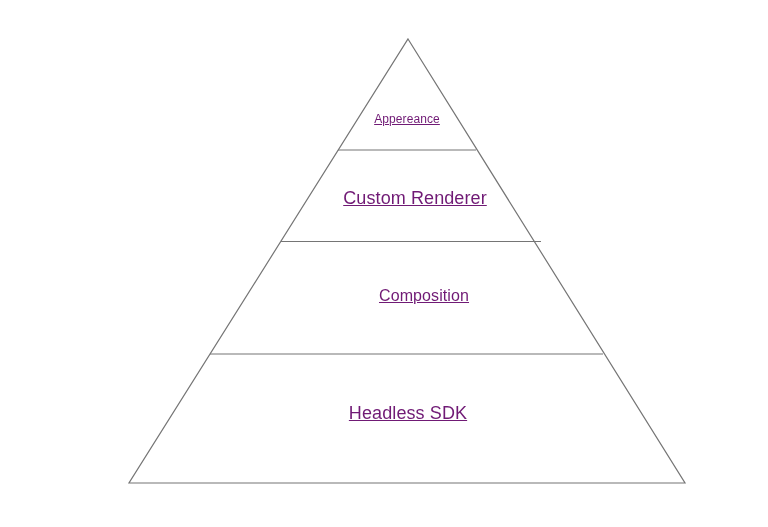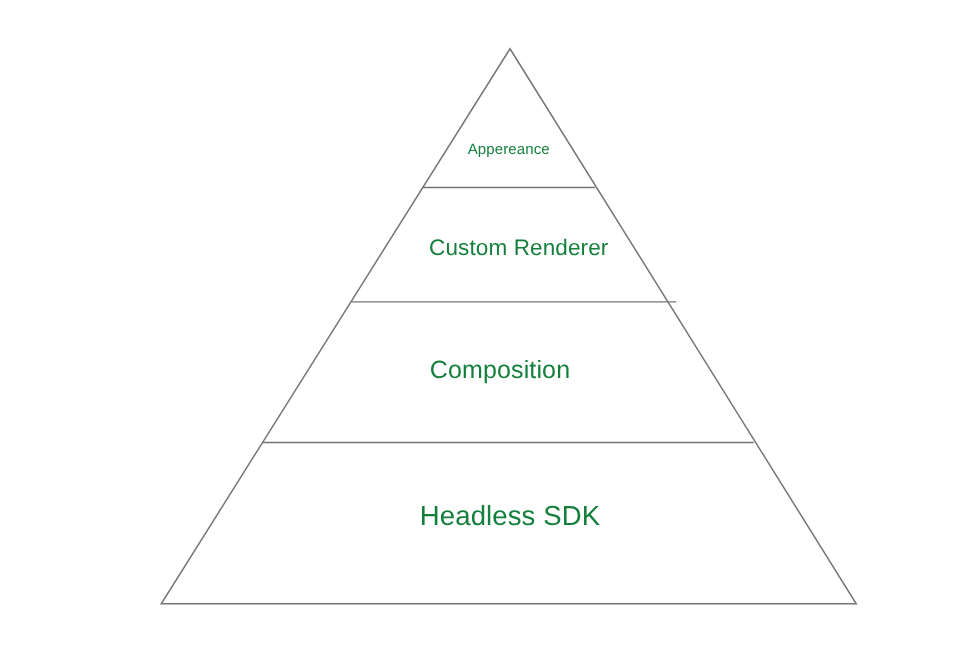--- a/index.html
+++ b/index.html
@@ -19,31 +19,32 @@
     position: absolute;
     left: 0;
     top: 0;
     width: 768px;
     height: 527px;
     display: block;
   }
   .level-label {
     position: absolute;
     transform: translate(-50%, -50%);
-    color: #15803d;
+    color: #701a75;
     white-space: nowrap;
     line-height: 1;
     font-weight: 400;
     letter-spacing: 0.1px;
     user-select: none;
+    text-decoration: underline;
   }
   .lvl-0 { left: 407px; top: 119px; font-size: 12px; }
   .lvl-1 { left: 415px; top: 198px; font-size: 18px; }
-  .lvl-2 { left: 400px; top: 296px; font-size: 20px; }
-  .lvl-3 { left: 408px; top: 413px; font-size: 22px; }
+  .lvl-2 { left: 424px; top: 296px; font-size: 16px; }
+  .lvl-3 { left: 408px; top: 413px; font-size: 18px; }
 </style>
 </head>
 <body>
 
 <div class="canvas">
 
   <svg class="pyramid-svg" viewBox="0 0 768 527" xmlns="http://www.w3.org/2000/svg">
     <path d="M 408 39 L 685 483 L 129 483 Z" fill="none" stroke-width="1.2" stroke-linejoin="miter" stroke="#757575"></path>
     <line x1="338" y1="150" x2="476" y2="150" stroke-width="1.1" stroke="#757575"></line>
     <line x1="281" y1="241.5" x2="541" y2="241.5" stroke-width="1.1" stroke="#757575"></line>

